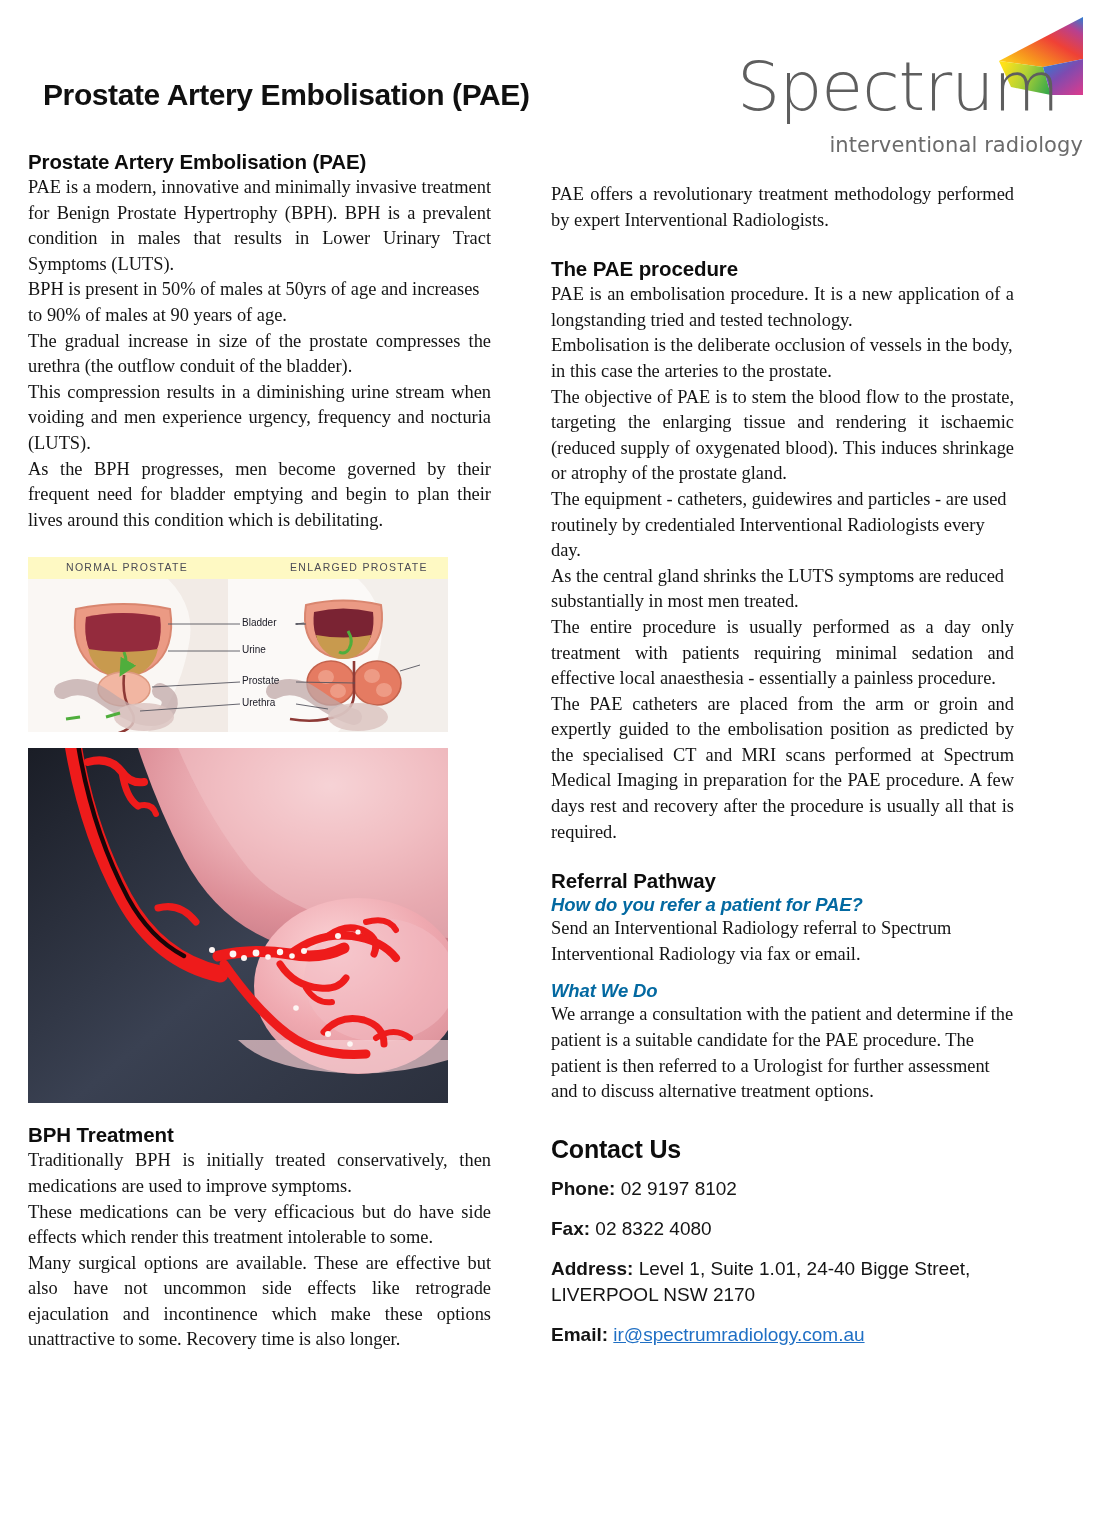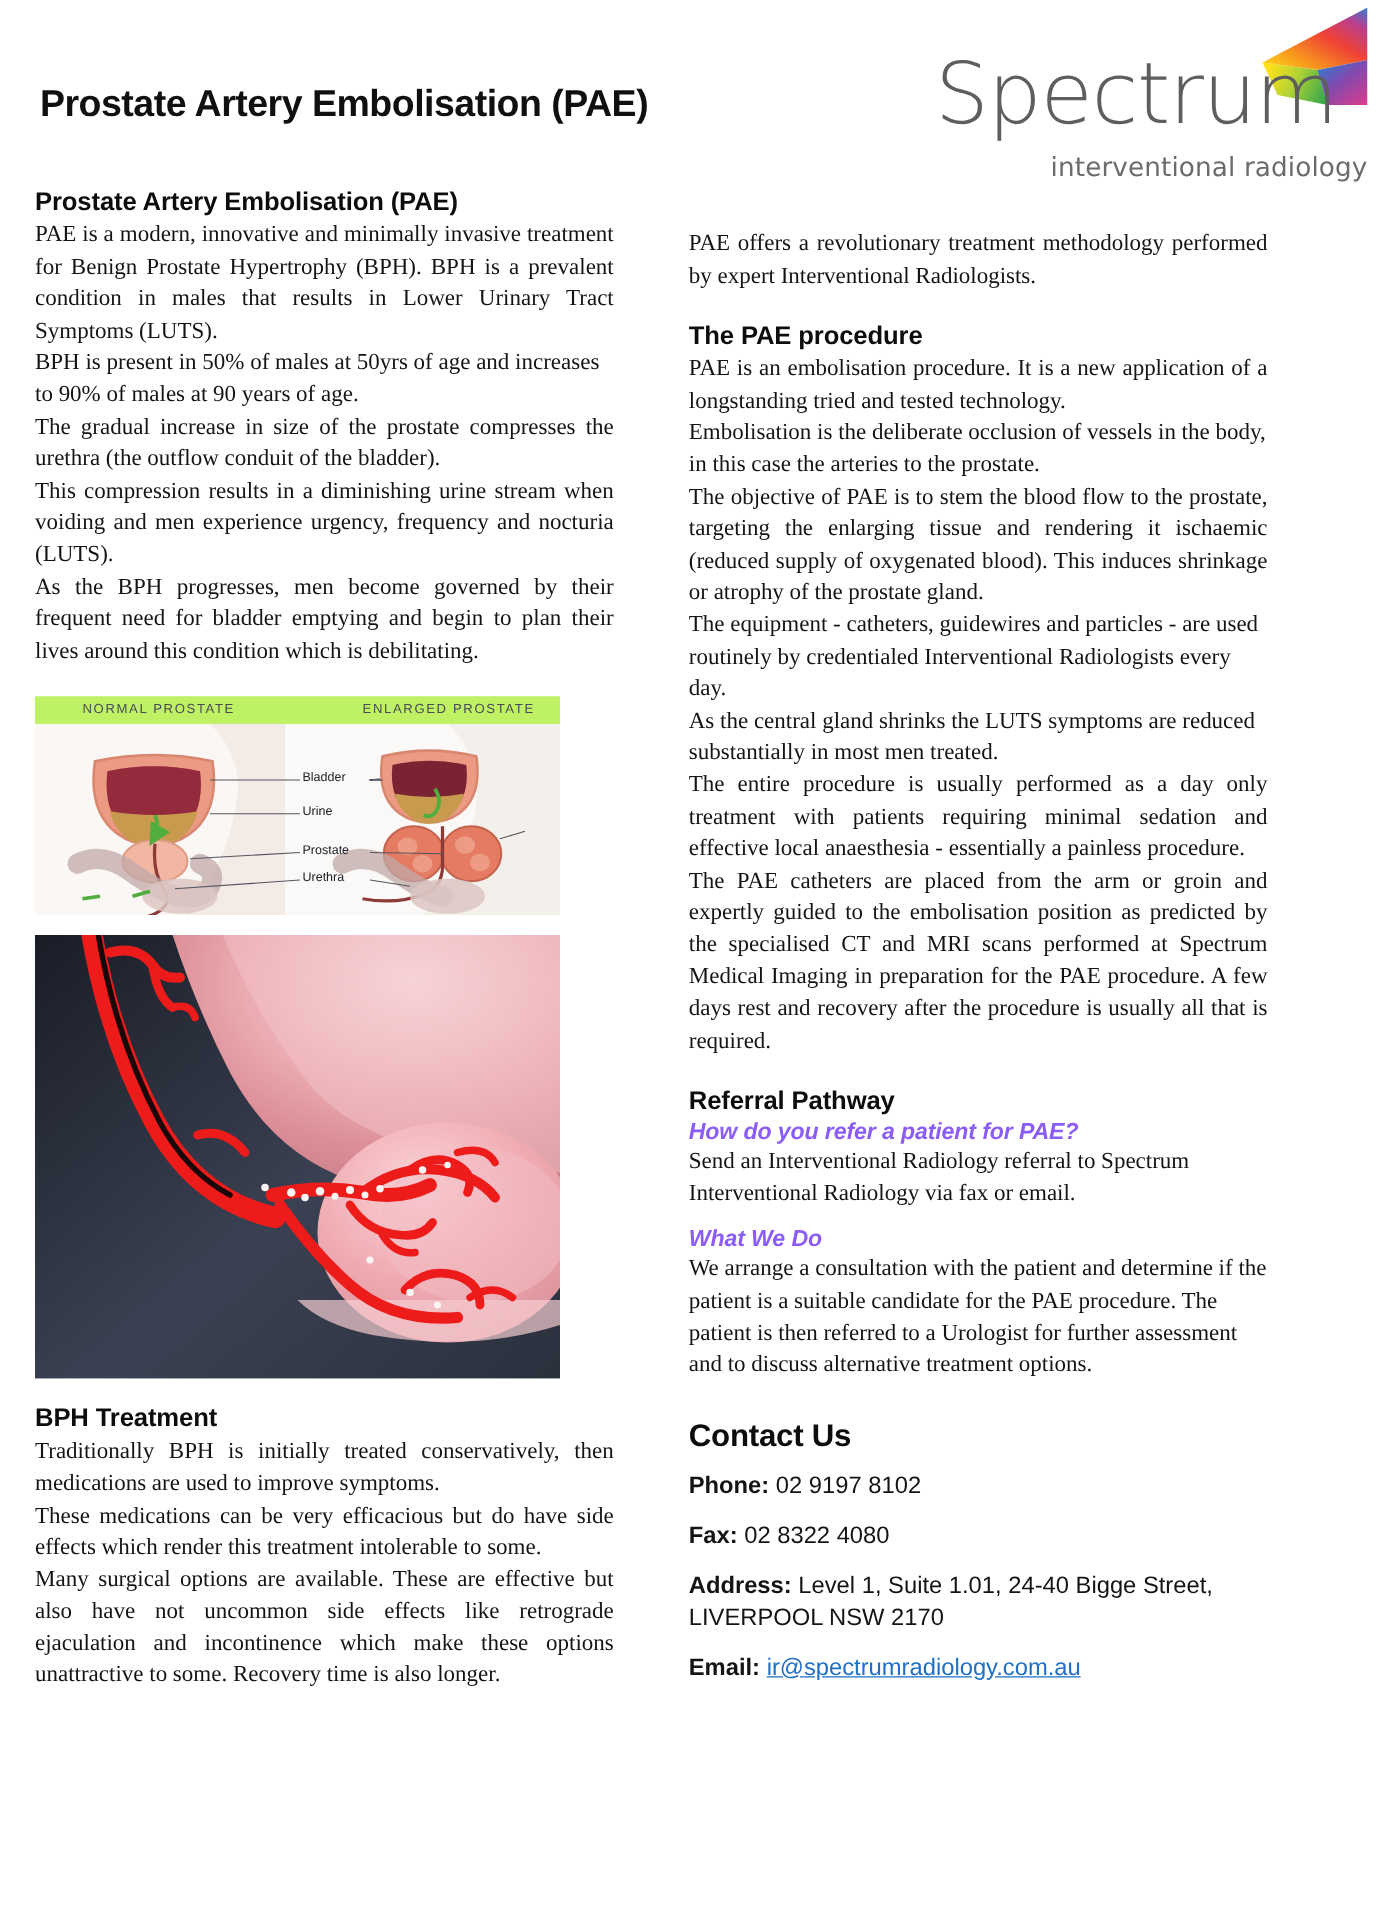--- a/index.html
+++ b/index.html
@@ -3,21 +3,21 @@
 <meta charset="utf-8">
 <style>
   * { box-sizing: border-box; margin: 0; padding: 0; }
   html, body {
     width: 1104px; height: 1536px;
     background: #ffffff;
     font-family: "Liberation Sans", sans-serif;
     color: #000;
     overflow: hidden;
   }
-  .page { position: relative; width: 1104px; height: 1536px; padding: 4px; }
+  .page { position: relative; width: 1104px; height: 1536px; padding: 15px; }
 
   
   .header { position: relative; height: 150px; }
   .doc-title {
     position: absolute;
     left: 28px; top: 63px;
     font-size: 30px;
     font-weight: bold;
     letter-spacing: -0.4px;
     color: #101010;
@@ -70,21 +70,21 @@
     font-size: 20.5px;
     font-weight: bold;
     color: #0d0d0d;
     margin: 0 0 1px 0;
     letter-spacing: -0.1px;
   }
   h3.sub-it {
     font-size: 18.5px;
     font-weight: bold;
     font-style: italic;
-    color: #8b5cf6;
+    color: #0369a1;
     margin: 0;
     letter-spacing: -0.1px;
   }
   h2.contact {
     font-size: 25px;
     font-weight: bold;
     color: #0d0d0d;
     margin: 0 0 12px 0;
     letter-spacing: -0.2px;
   }
@@ -108,21 +108,21 @@
   .email-link {
     color: #1f6fc4;
     text-decoration: underline;
   }
 
   
   .fig { position: relative; margin: 0; }
   .fig-anatomy {
     width: 420px; height: 175px;
     margin-top: 24px;
-    background: #bef264;
+    background: #fef9c3;
     position: relative;
     overflow: hidden;
   }
   .anat-title {
     position: absolute;
     font-size: 10.5px;
     letter-spacing: 1.3px;
     color: #4a4a55;
     font-family: "Liberation Sans", sans-serif;
     top: 4px;

